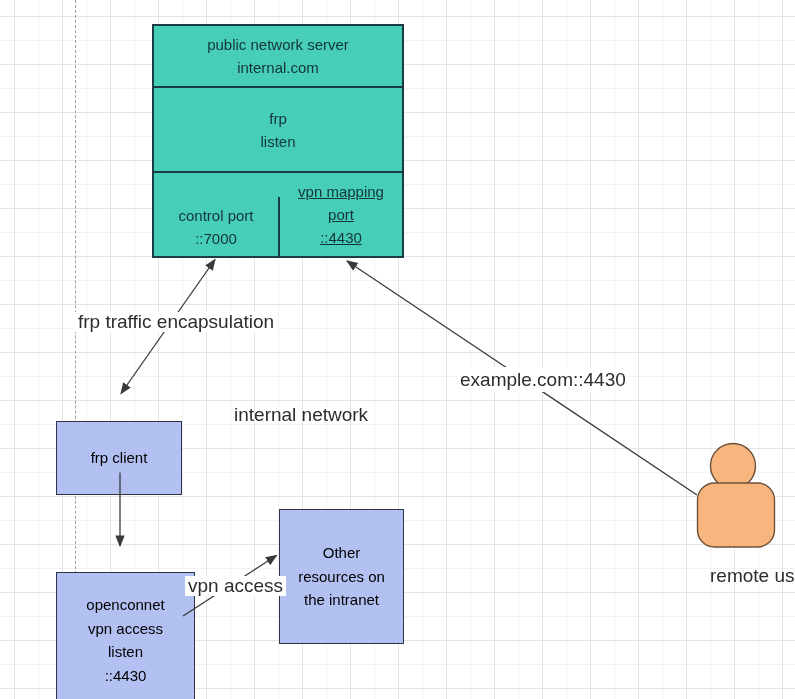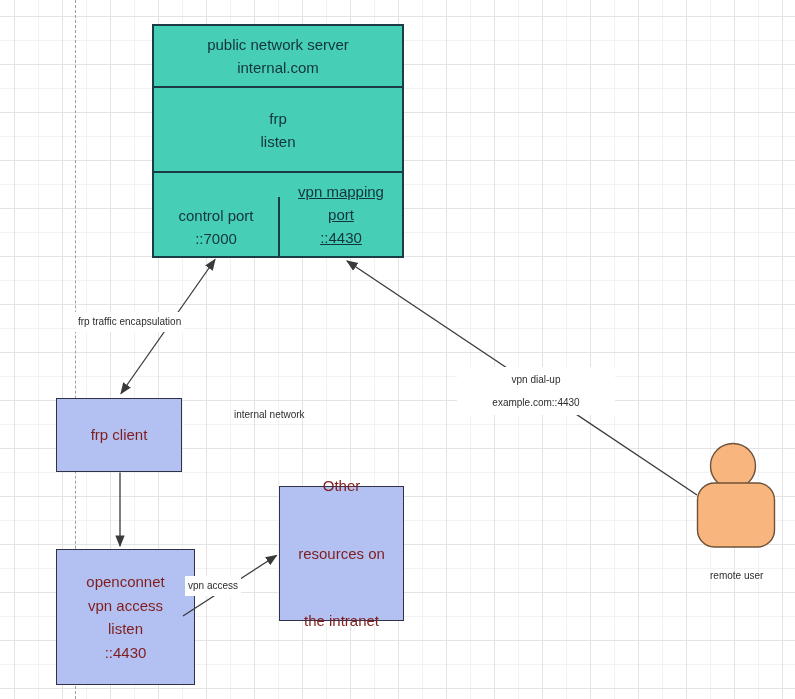--- a/index.html
+++ b/index.html
@@ -44,41 +44,41 @@
   .sec-row   { flex: 1; display: flex; }
   .cell { display: flex; flex-direction: column; justify-content: center; align-items: center; }
   .cell-left  { width: 126px; border-right: 2px solid var(--teal-stroke, #1b3c44); margin-top: 24px; }
   .cell-right { flex: 1; text-decoration: underline; }
 
   
   .blue-box {
     position: absolute;
     background: var(--blue-fill, #b3c0f2);
     border: 1.5px solid var(--blue-stroke, #31314a);
-    color: #7f1d1d;
+    color: #000000;
     display: flex; flex-direction: column; justify-content: center; align-items: center;
-    font-size: 15px; line-height: 23.5px; text-align: center;
+    font-size: 15px; line-height: 23.5px; text-align: center; margin-top: 23px;
   }
   .frp-client      { left: 56px;  top: 398px; width: 126px; height: 74px; }
   .openconnect     { left: 56px;  top: 549px; width: 139px; height: 136px; }
-  .other-resources { left: 279px; top: 486px; width: 125px; height: 135px; gap: 44px; }
+  .other-resources { left: 279px; top: 486px; width: 125px; height: 135px; }
 
   
   .overlay {
     position: absolute; left: 0; top: 0; width: 795px; height: 699px;
     pointer-events: none;
   }
   .overlay .connector { stroke: var(--arrow-color, #3a3a3a); stroke-width: 1.3; fill: none; }
   .overlay .arrowhead { fill: var(--arrow-color, #3a3a3a); }
   .overlay .person { fill: var(--orange-fill, #f9b57e); stroke: var(--orange-stroke, #6e5138); stroke-width: 1.4; }
 
   
   .flabel {
     position: absolute;
-    font-size: 10px; color: #2d2d2d; line-height: 18px;
+    font-size: 19px; color: #2d2d2d; line-height: 18px;
     white-space: nowrap;
   }
   .flabel.bg { background: #ffffff; padding: 1px 3px; }
   .lbl-frp-traffic     { left: 75px;  top: 312px; }
   .lbl-internal        { left: 234px; top: 406px; }
   .lbl-port-forwarding { left: 5px;   top: 501px; }
   .lbl-vpn-access      { left: 185px; top: 576px; }
   .lbl-vpn-dialup      { left: 457px; top: 367px; width: 158px; text-align: center; line-height: 23px; }
   .lbl-remote-user     { left: 710px; top: 555px; margin-top: 12px; }
   .lbl-vpn-dialup span { display: block; }
@@ -142,18 +142,17 @@
     <g>
       <circle class="person" cx="733" cy="466" r="22.5"></circle>
       <rect class="person" x="697.5" y="483" width="77" height="64" rx="17"></rect>
     </g>
   </svg>
 
   <div class="flabel bg lbl-frp-traffic">frp traffic encapsulation</div>
   <div class="flabel lbl-internal">internal network</div>
   <div class="flabel bg lbl-vpn-access">vpn access</div>
   <div class="flabel bg lbl-vpn-dialup">
-    <span>vpn dial-up</span>
     <span>example.com::4430</span>
   </div>
   <div class="flabel lbl-remote-user">remote user</div>
 
 </div>
 
 </body></html>

